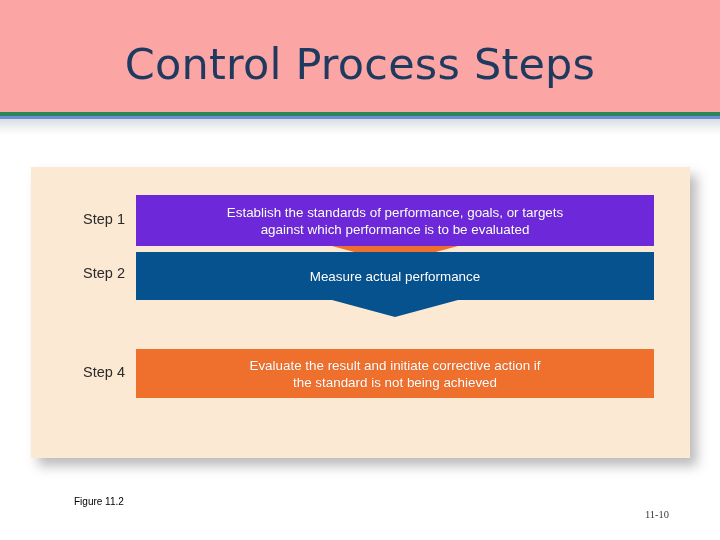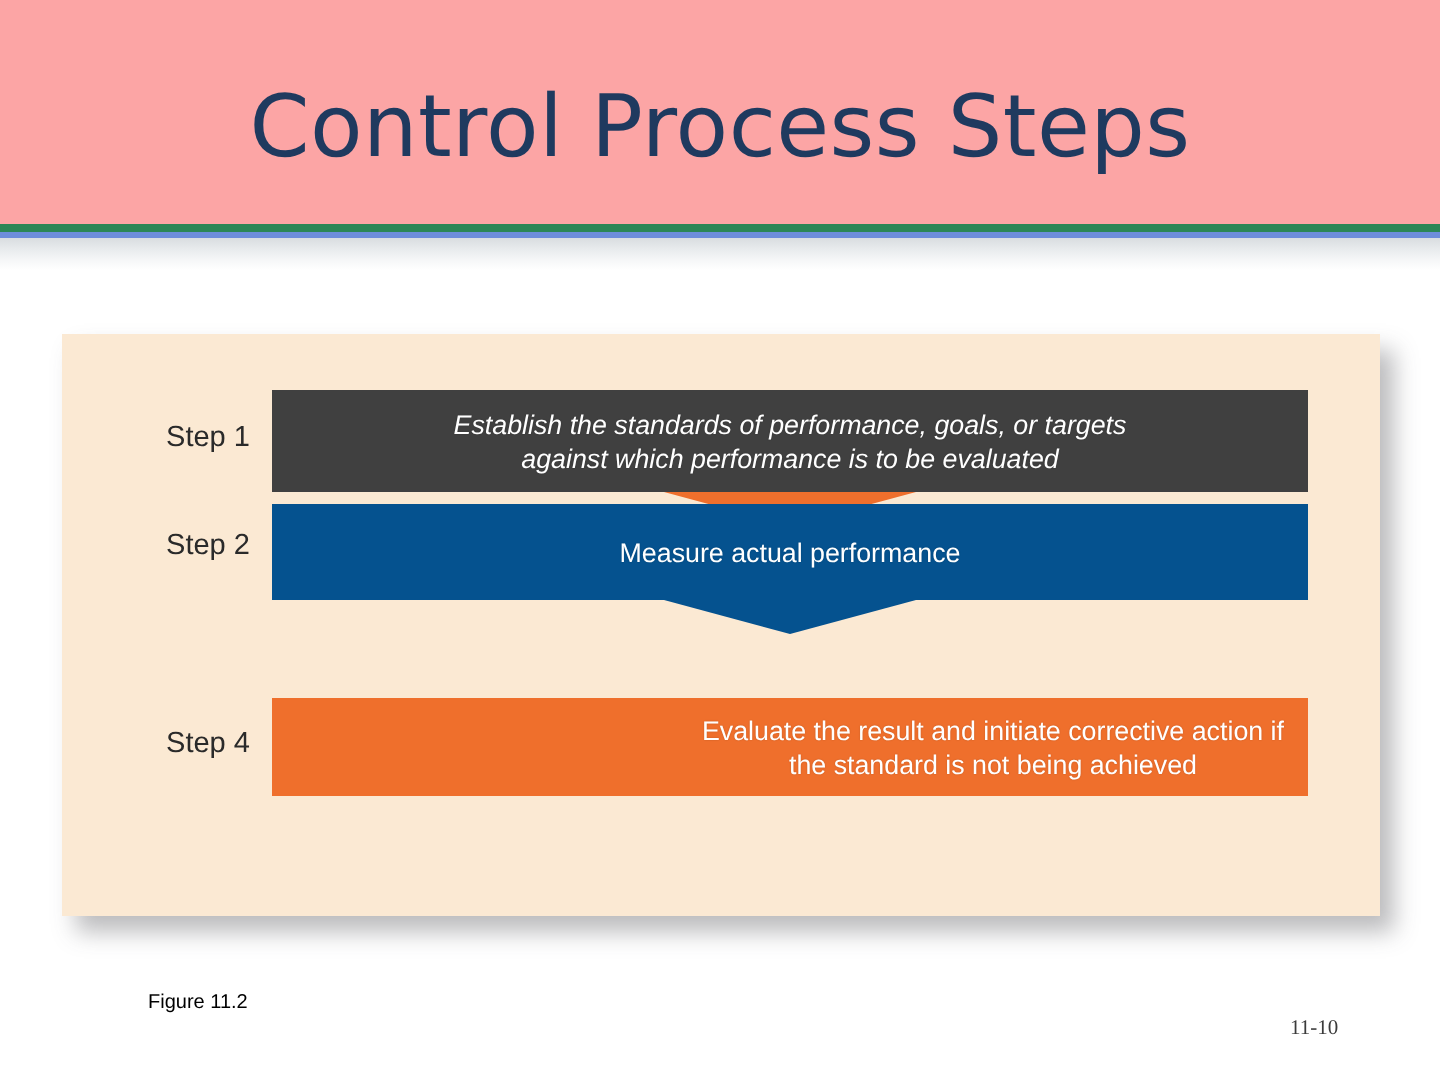--- a/index.html
+++ b/index.html
@@ -167,36 +167,36 @@
 </div>
 <div class="banner-edge"></div>
 <div class="banner-rule"></div>
 <div class="banner-shadow"></div>
 
 <div class="figure-wrap">
   <div class="figure-panel"></div>
   <div class="steps" id="steps-root">
       <div class="step-row" style="top: 28px; height: 51px;">
         <div class="step-label" style="top: 16px;">Step 1</div>
-        <div class="bar" style="top: 0px; height: 51px; background: #404040; font-style: italic;">
+        <div class="bar" style="top: 0px; height: 51px; background: #6d28d9;">
           <div class="bar-text">Establish the standards of performance, goals, or targets
 against which performance is to be evaluated</div>
           <div class="bar-arrow" style="border-top-color: rgb(239, 111, 44);"></div>
         </div>
       </div>
       <div class="step-row" style="top: 85px; height: 48px;">
         <div class="step-label" style="top: 13px;">Step 2</div>
         <div class="bar" style="top: 0px; height: 48px; background: rgb(5, 82, 143);">
           <div class="bar-text">Measure actual performance</div>
           <div class="bar-arrow" style="border-top-color: rgb(5, 82, 143);"></div>
         </div>
       </div>
       <div class="step-row" style="top: 182px; height: 49px;">
         <div class="step-label" style="top: 15px;">Step 4</div>
-        <div class="bar" style="top: 0px; height: 49px; background: rgb(239, 111, 44); justify-content: flex-end;">
+        <div class="bar" style="top: 0px; height: 49px; background: rgb(239, 111, 44);">
           <div class="bar-text">Evaluate the result and initiate corrective action if
 the standard is not being achieved</div>
         </div>
       </div>
     </div>
 </div>
 
 <div class="figure-caption">Figure 11.2</div>
 <div class="slide-number">11-10</div>
 

